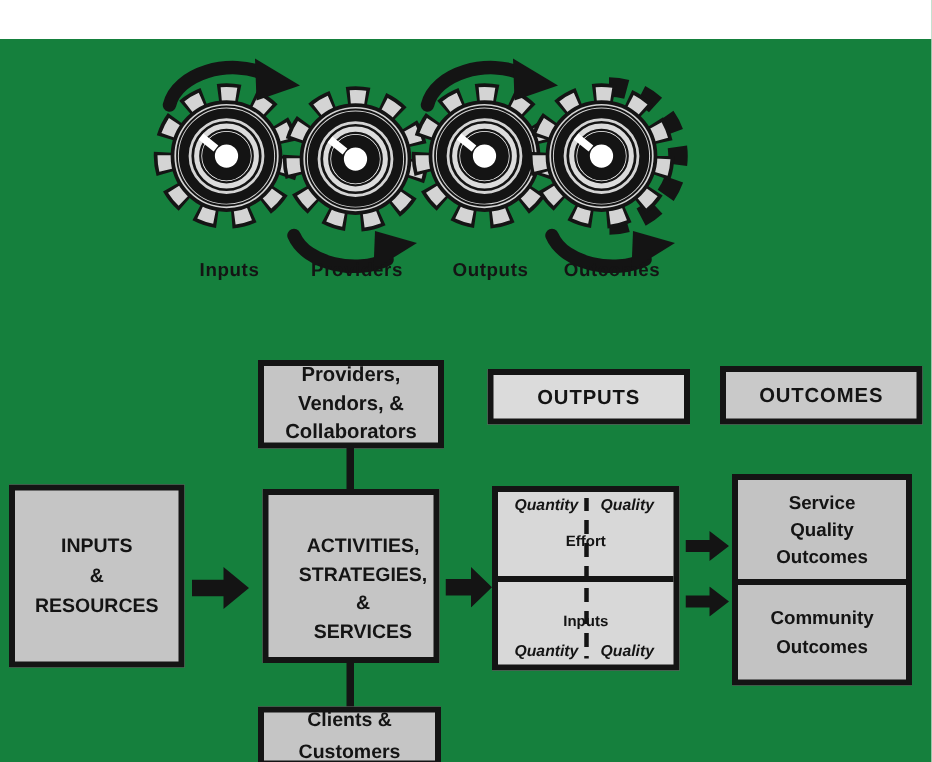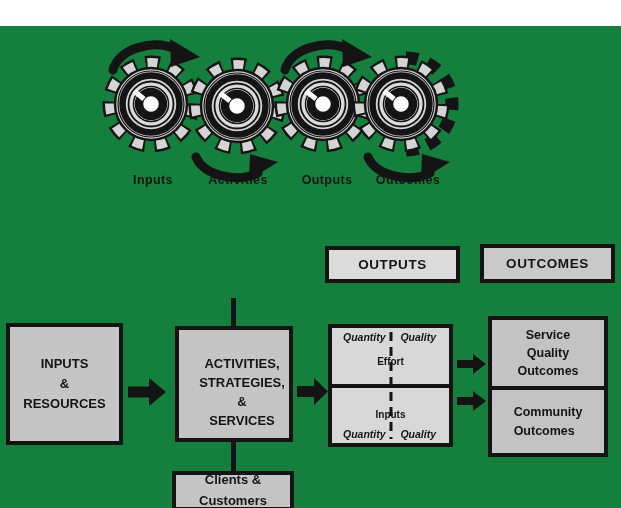--- a/index.html
+++ b/index.html
@@ -78,34 +78,39 @@
     </g>
     <g fill="#141414" stroke="none">
       <polygon points="170,13 200,31 171,41"></polygon>
       <polygon points="342,13 372,31 343,41"></polygon>
       <polygon points="250,128 278,136 249,154"></polygon>
       <polygon points="422,128 450,136 421,154"></polygon>
     </g>
   </svg>
 
   <div class="gear-label" style="left:153px">Inputs</div>
-  <div class="gear-label" style="left:238px">Activities</div>
+  <div class="gear-label" style="left:238px">Providers</div>
   <div class="gear-label" style="left:327px">Outputs</div>
   <div class="gear-label" style="left:408px">Outcomes</div>
 
   <div class="fbox" style="left:6px;top:297px;width:117px;height:122px;">
     <div class="lbl" style="font-size:13px;line-height:1.55;">INPUTS
 &amp;
 RESOURCES</div>
   </div>
 
   <svg class="abs" style="left:128px;top:352px;" width="38" height="28" viewBox="0 0 38 28">
     <polygon points="0,8.5 21,8.5 21,0 38,14 21,28 21,19.5 0,19.5" fill="#141414"></polygon>
   </svg>
 
+  <div class="fbox" style="left:172px;top:214px;width:124px;height:59px;">
+    <div class="lbl" style="font-size:13.5px;line-height:1.4;">Providers,
+Vendors, &amp;
+Collaborators</div>
+  </div>
 
   <div class="connector" style="left:231px;top:272px;width:5px;height:29px;"></div>
 
   <div class="fbox" style="left:175px;top:300px;width:118px;height:116px;padding-left:16px;">
     <div class="lbl" style="font-size:13px;line-height:1.45;margin-top:18px;">ACTIVITIES,
 STRATEGIES,
 &amp;
 SERVICES</div>
   </div>
 
@@ -151,18 +156,18 @@
   </svg>
 
   <div class="split-box" style="left:488px;top:290px;width:120px;height:141px;background:#c3c3c3;">
     <div class="cell" style="flex:none;height:66px;">
       <div class="lbl" style="white-space:pre-line;font-weight:bold;font-size:12.5px;line-height:1.45;text-align:center;">Service
 Quality
 Outcomes</div>
     </div>
     <div class="cell-divider"></div>
     <div class="cell">
-      <div class="lbl" style="white-space:pre-line;font-weight:bold;font-size:12.5px;line-height:1.45;">Community
+      <div class="lbl" style="white-space:pre-line;font-weight:bold;font-size:12.5px;line-height:1.45;text-align:center;">Community
 Outcomes</div>
     </div>
   </div>
 
 </div>
 
 </body></html>

